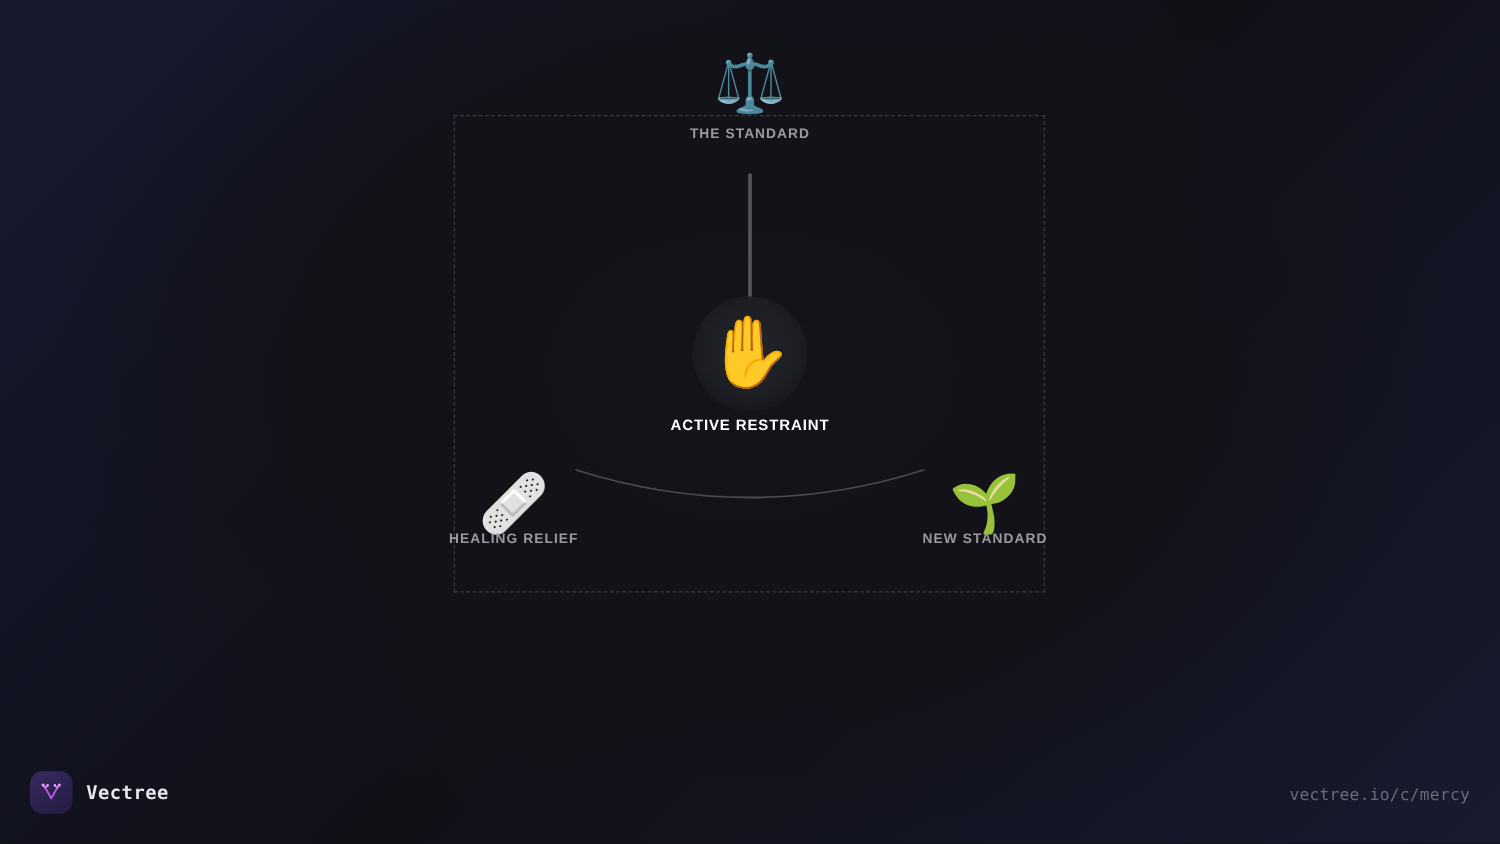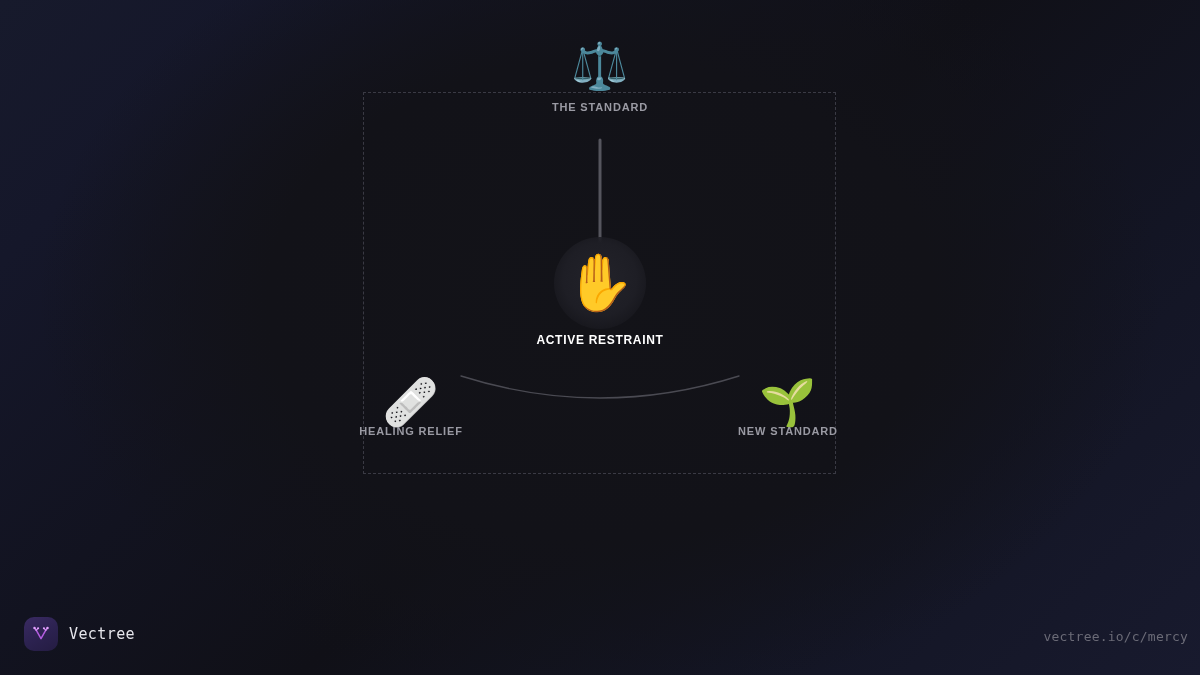--- a/index.html
+++ b/index.html
@@ -109,37 +109,37 @@
   .brand-logo {
     width:34px; height:34px;
     border-radius:10px;
     background:linear-gradient(150deg, #3a2a62 0%, #2c2250 52%, #241c42 100%);
     display:flex; align-items:center; justify-content:center;
     flex:0 0 auto;
   }
   .brand-name {
     font-family:"DejaVu Sans Mono", monospace;
     font-size:15px;
-    font-weight:normal;
+    font-weight:bold;
     color:#e6e6ec;
     letter-spacing:0.4px;
   }
   .brand-title {
     margin-top:7px;
     font-family:"DejaVu Sans Mono", monospace;
     font-size:37px;
     font-weight:bold;
     color:#ffffff;
     letter-spacing:0.5px;
     line-height:1.08;
   }
 
   #footer-url {
     position:absolute;
-    right:12px; bottom:31px;
+    right:24px; bottom:31px;
     font-family:"DejaVu Sans Mono", monospace;
     font-size:13px;
     color:#6b6b77;
     letter-spacing:0.2px;
   }
 </style>
 </head>
 <body>
 
 <div id="stage">

